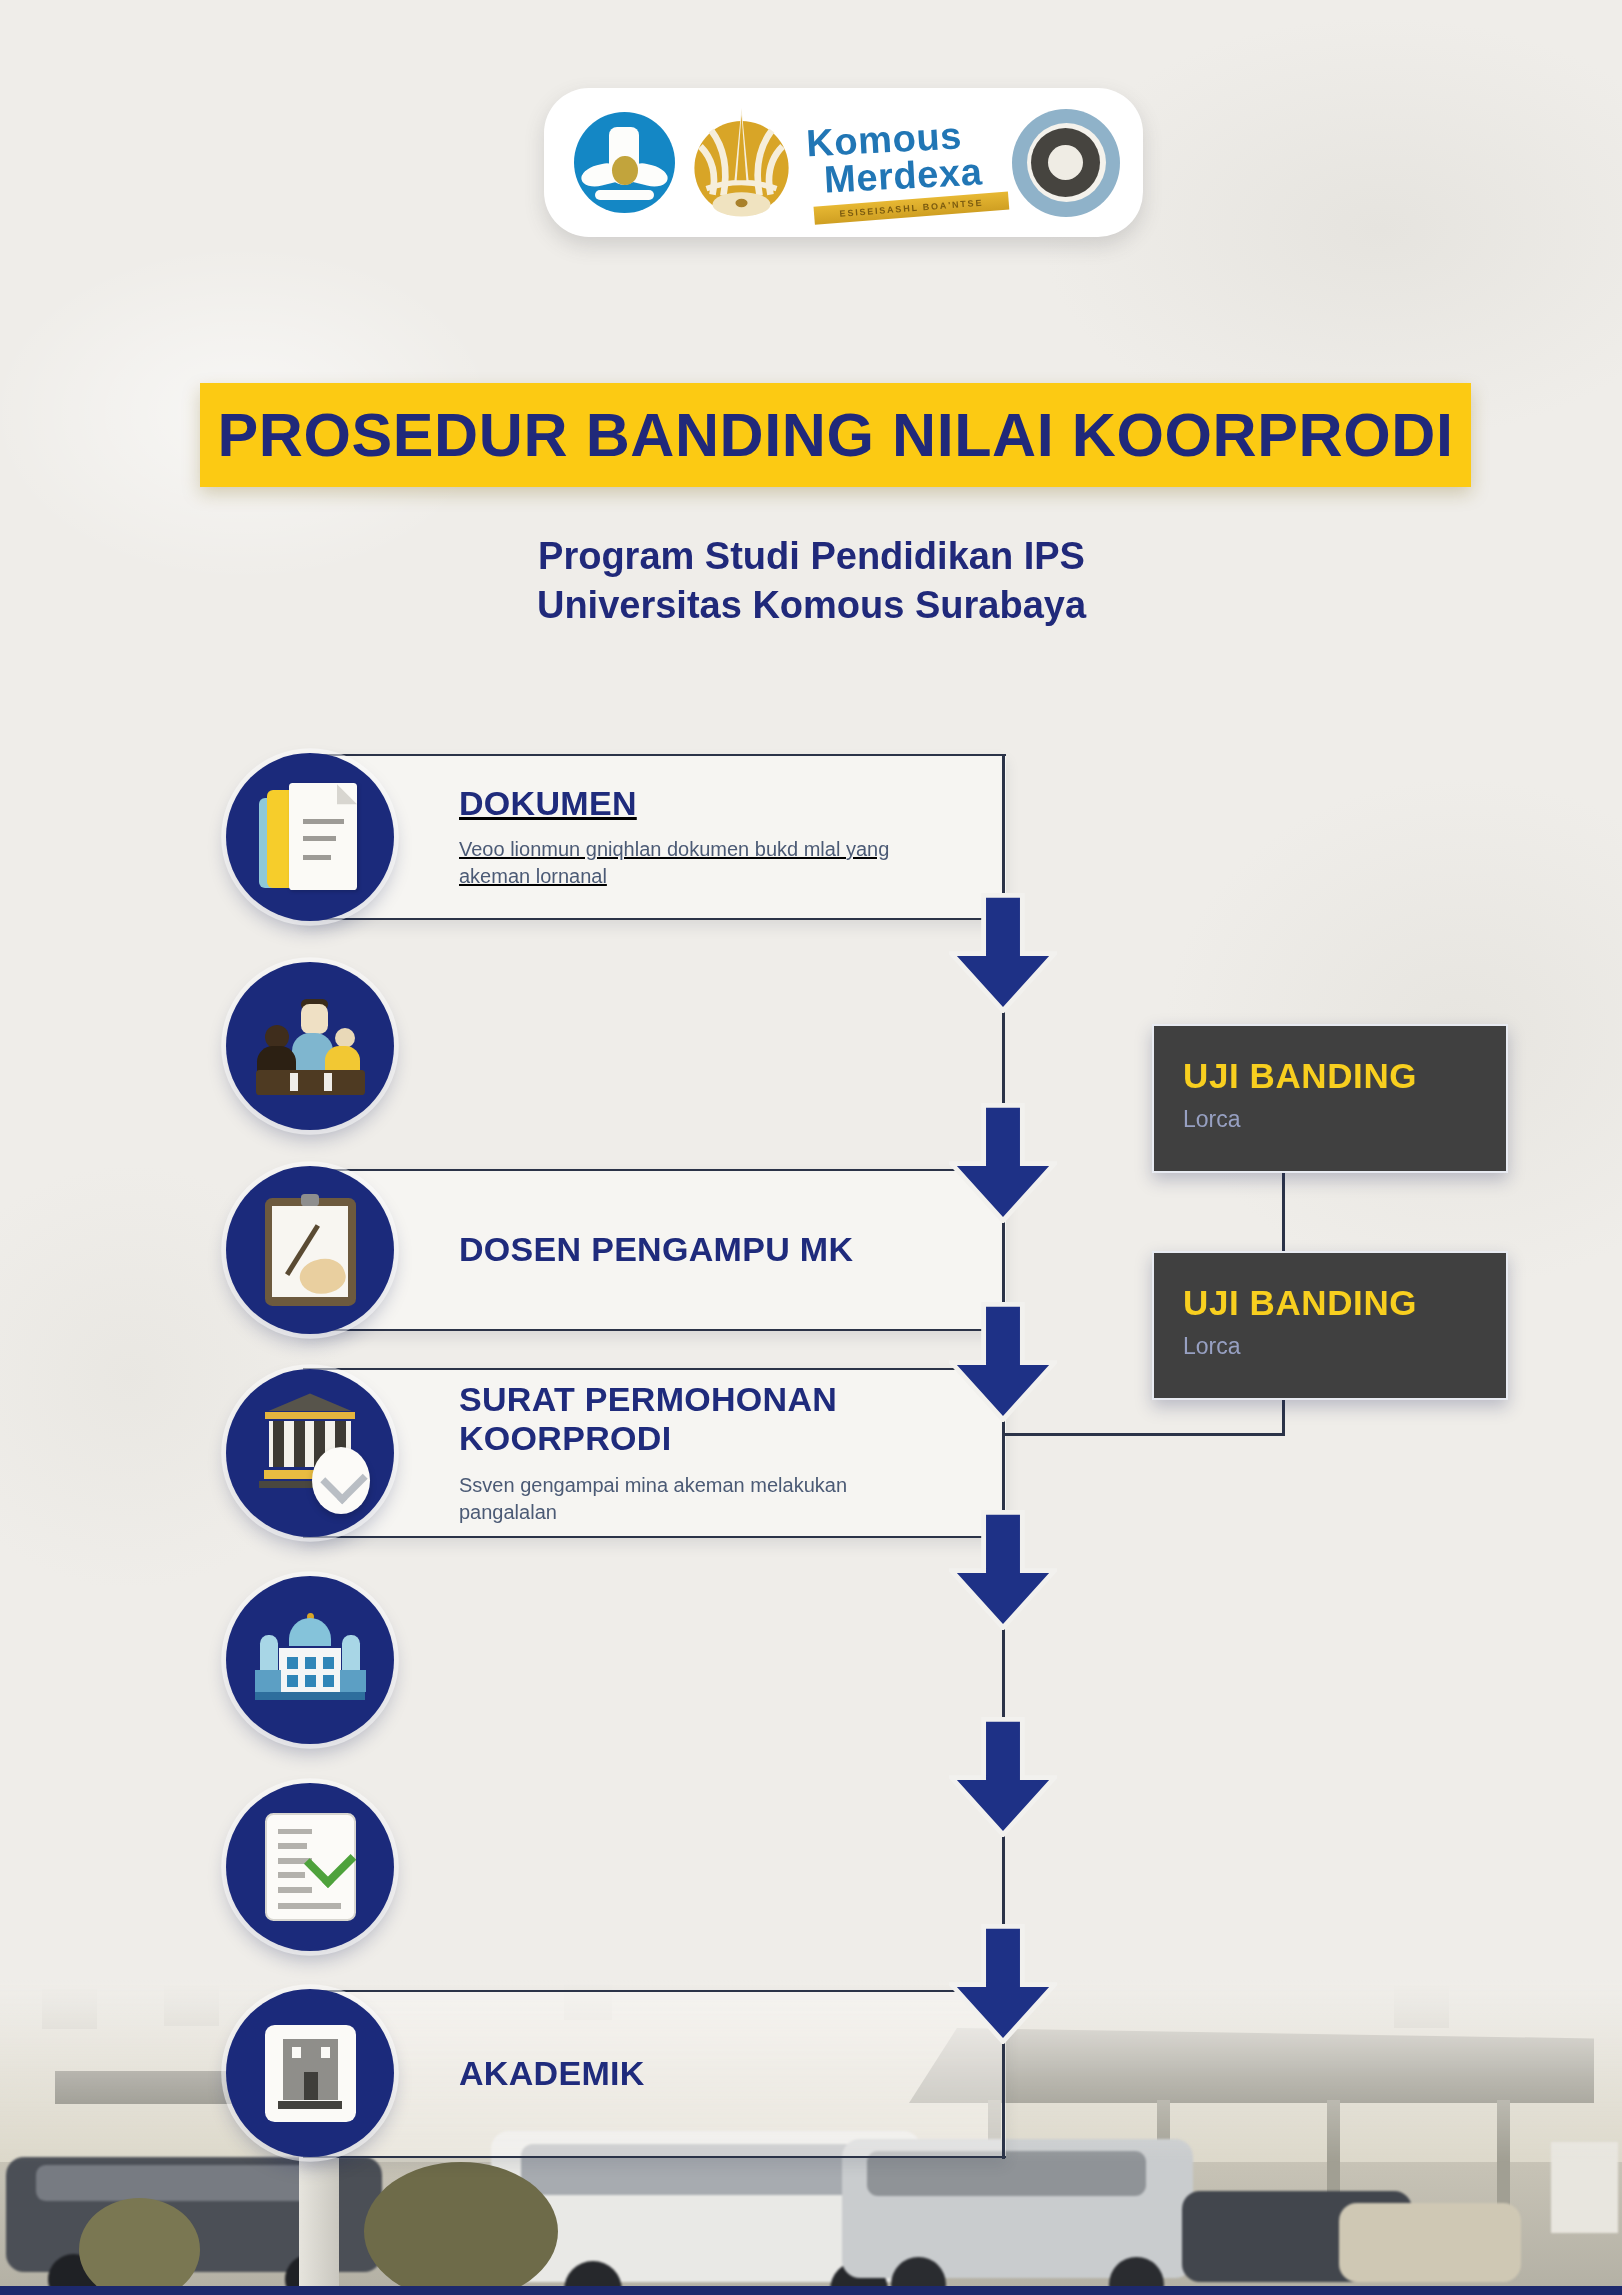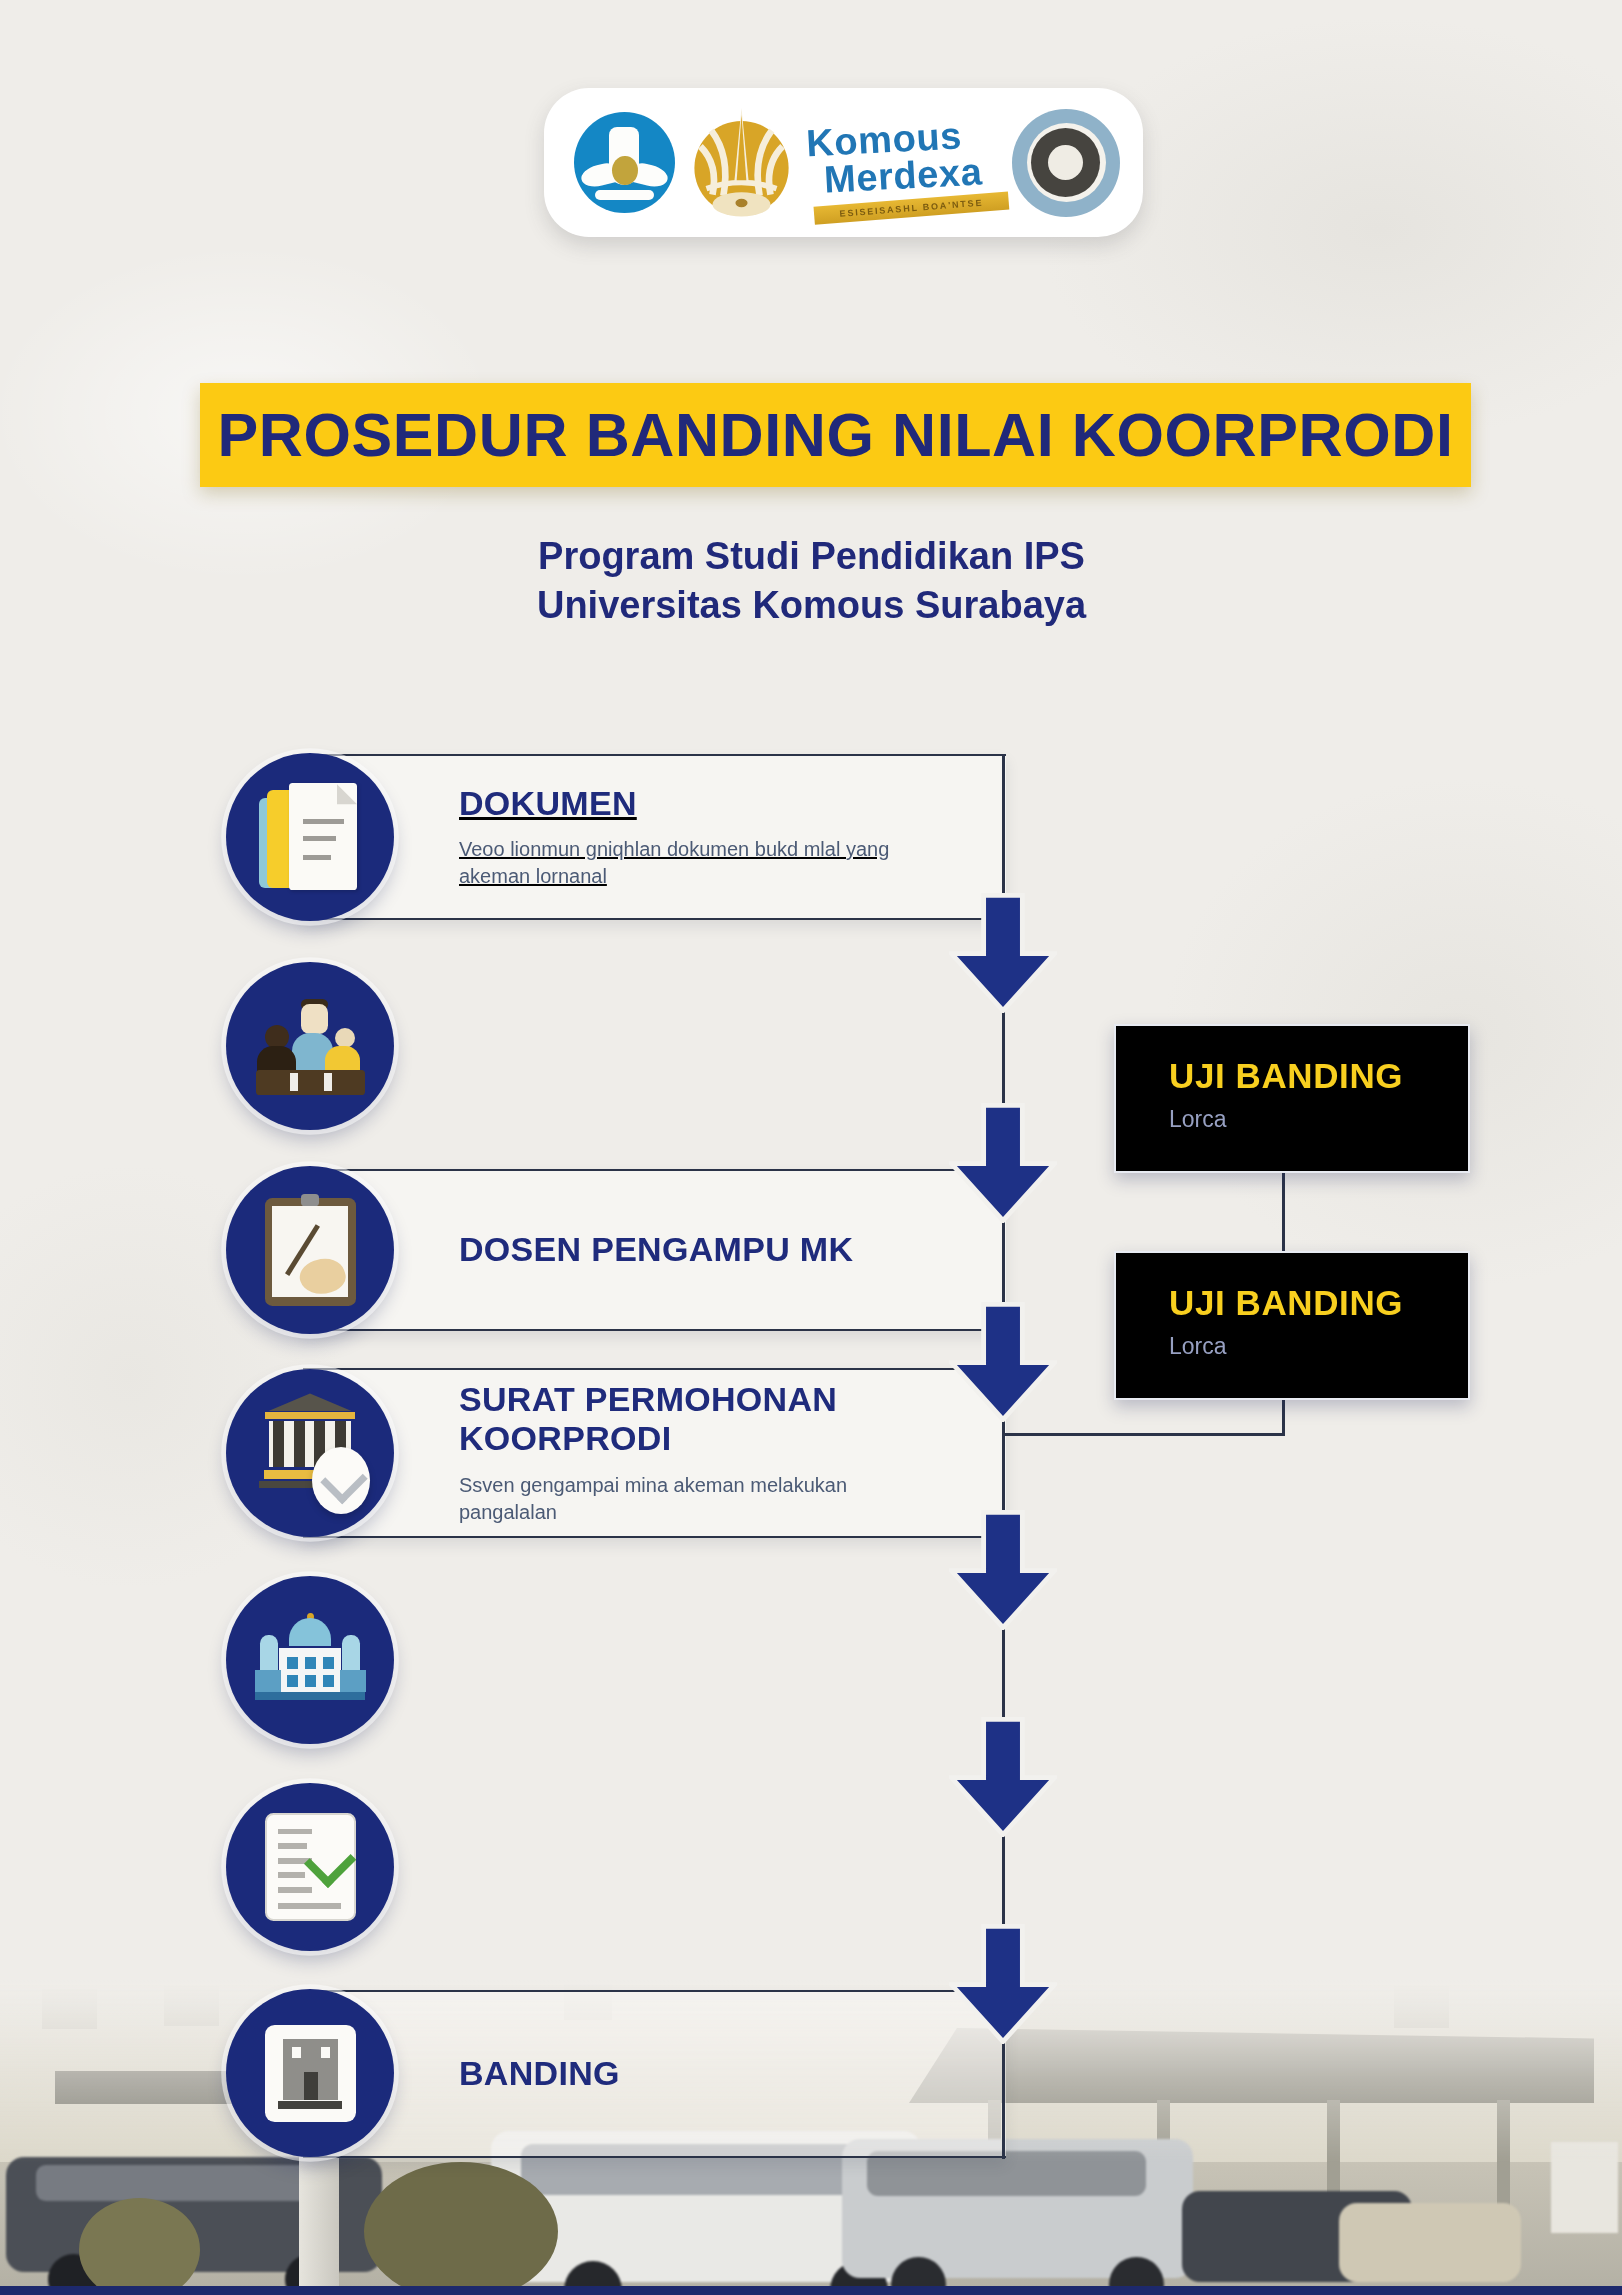--- a/index.html
+++ b/index.html
@@ -124,22 +124,22 @@
   .t-chk{left:45px;top:31.5px;width:31.5px;height:25.5px;border-left:8.5px solid #4ea23c;border-bottom:8.5px solid #4ea23c;transform:rotate(-45deg);}
 
   .s-sq{left:0;top:0;width:91px;height:97px;background:#fbfaf7;border-radius:9.7px;}
   .s-bld{left:18px;top:14.5px;width:55px;height:61px;background:#8f8e8a;}
   .s-w1{left:27px;top:22px;width:9.7px;height:11px;background:#fbfaf7;}
   .s-w2{left:56px;top:22px;width:9.7px;height:11px;background:#fbfaf7;}
   .s-door{left:39px;top:47px;width:14.5px;height:28px;background:#3f3e3a;}
   .s-base{left:13.3px;top:76px;width:64px;height:8.5px;background:#43423e;}
 
   
-  .uji{left:1114px;width:356px;height:149px;background:#000000;z-index:3;box-sizing:border-box;
-       border:2.4px solid #e8ebf2;box-shadow:0 7.3px 15.8px rgba(30,40,90,.25);padding:30px 0 0 53px;}
+  .uji{left:1152px;width:356px;height:149px;background:#404040;z-index:3;box-sizing:border-box;
+       border:2.4px solid #e8ebf2;box-shadow:0 7.3px 15.8px rgba(30,40,90,.25);padding:30px 0 0 29px;}
   .uji .ut{font-size:35px;font-weight:bold;color:#f8cf1f;letter-spacing:0.6px;}
   .uji .us{margin-top:9.7px;font-size:23px;color:#97a0c2;}
 
   
   .photo{left:0;top:1980px;width:1623px;height:315px;z-index:1;overflow:hidden;}
   .photo div{position:absolute;}
   .ph-base{inset:0;background:linear-gradient(180deg,#e9e6df 0%,#d8d4c8 30%,#c6c2b5 60%,#b3b0a4 100%);}
   .ph-wall{left:0;top:0;width:1623px;height:182px;background:#ddd9cb;}
   .ph-win{background:#bcb8aa;}
   .ph-roofL{left:55px;top:91px;width:230px;height:33px;background:#7f7d73;}
@@ -239,21 +239,21 @@
     <div class="b">Veoo lionmun gniqhlan dokumen bukd mlal yang akeman lornanal</div>
   </div>
   <div class="abs sbox" style="top:1169px;height:162px;">
     <div class="t">DOSEN PENGAMPU MK</div>
   </div>
   <div class="abs sbox" style="top:1368px;height:170px;">
     <div class="t">SURAT PERMOHONAN KOORPRODI</div>
     <div class="b">Ssven gengampai mina akeman melakukan pangalalan</div>
   </div>
   <div class="abs sbox" style="top:1990px;height:168px;background:rgba(250,249,246,.45);">
-    <div class="t">BANDING</div>
+    <div class="t">AKADEMIK</div>
 
   </div>
 
   <div class="abs vline"></div>
   <div class="abs conn" style="left:1282px;top:1173px;width:3px;height:80px;"></div>
   <div class="abs conn" style="left:1282px;top:1397px;width:3px;height:38px;"></div>
   <div class="abs conn" style="left:1003px;top:1433px;width:282px;height:3px;"></div>
 
   <svg class="abs arrow" style="left:949px;top:893px;" width="108" height="120" viewBox="0 0 178 198">
       <polygon points="57,4 121,4 121,100 174,100 89,194 4,100 57,100" fill="#1e3186" stroke="#f2f1ee" stroke-width="8"></polygon>

